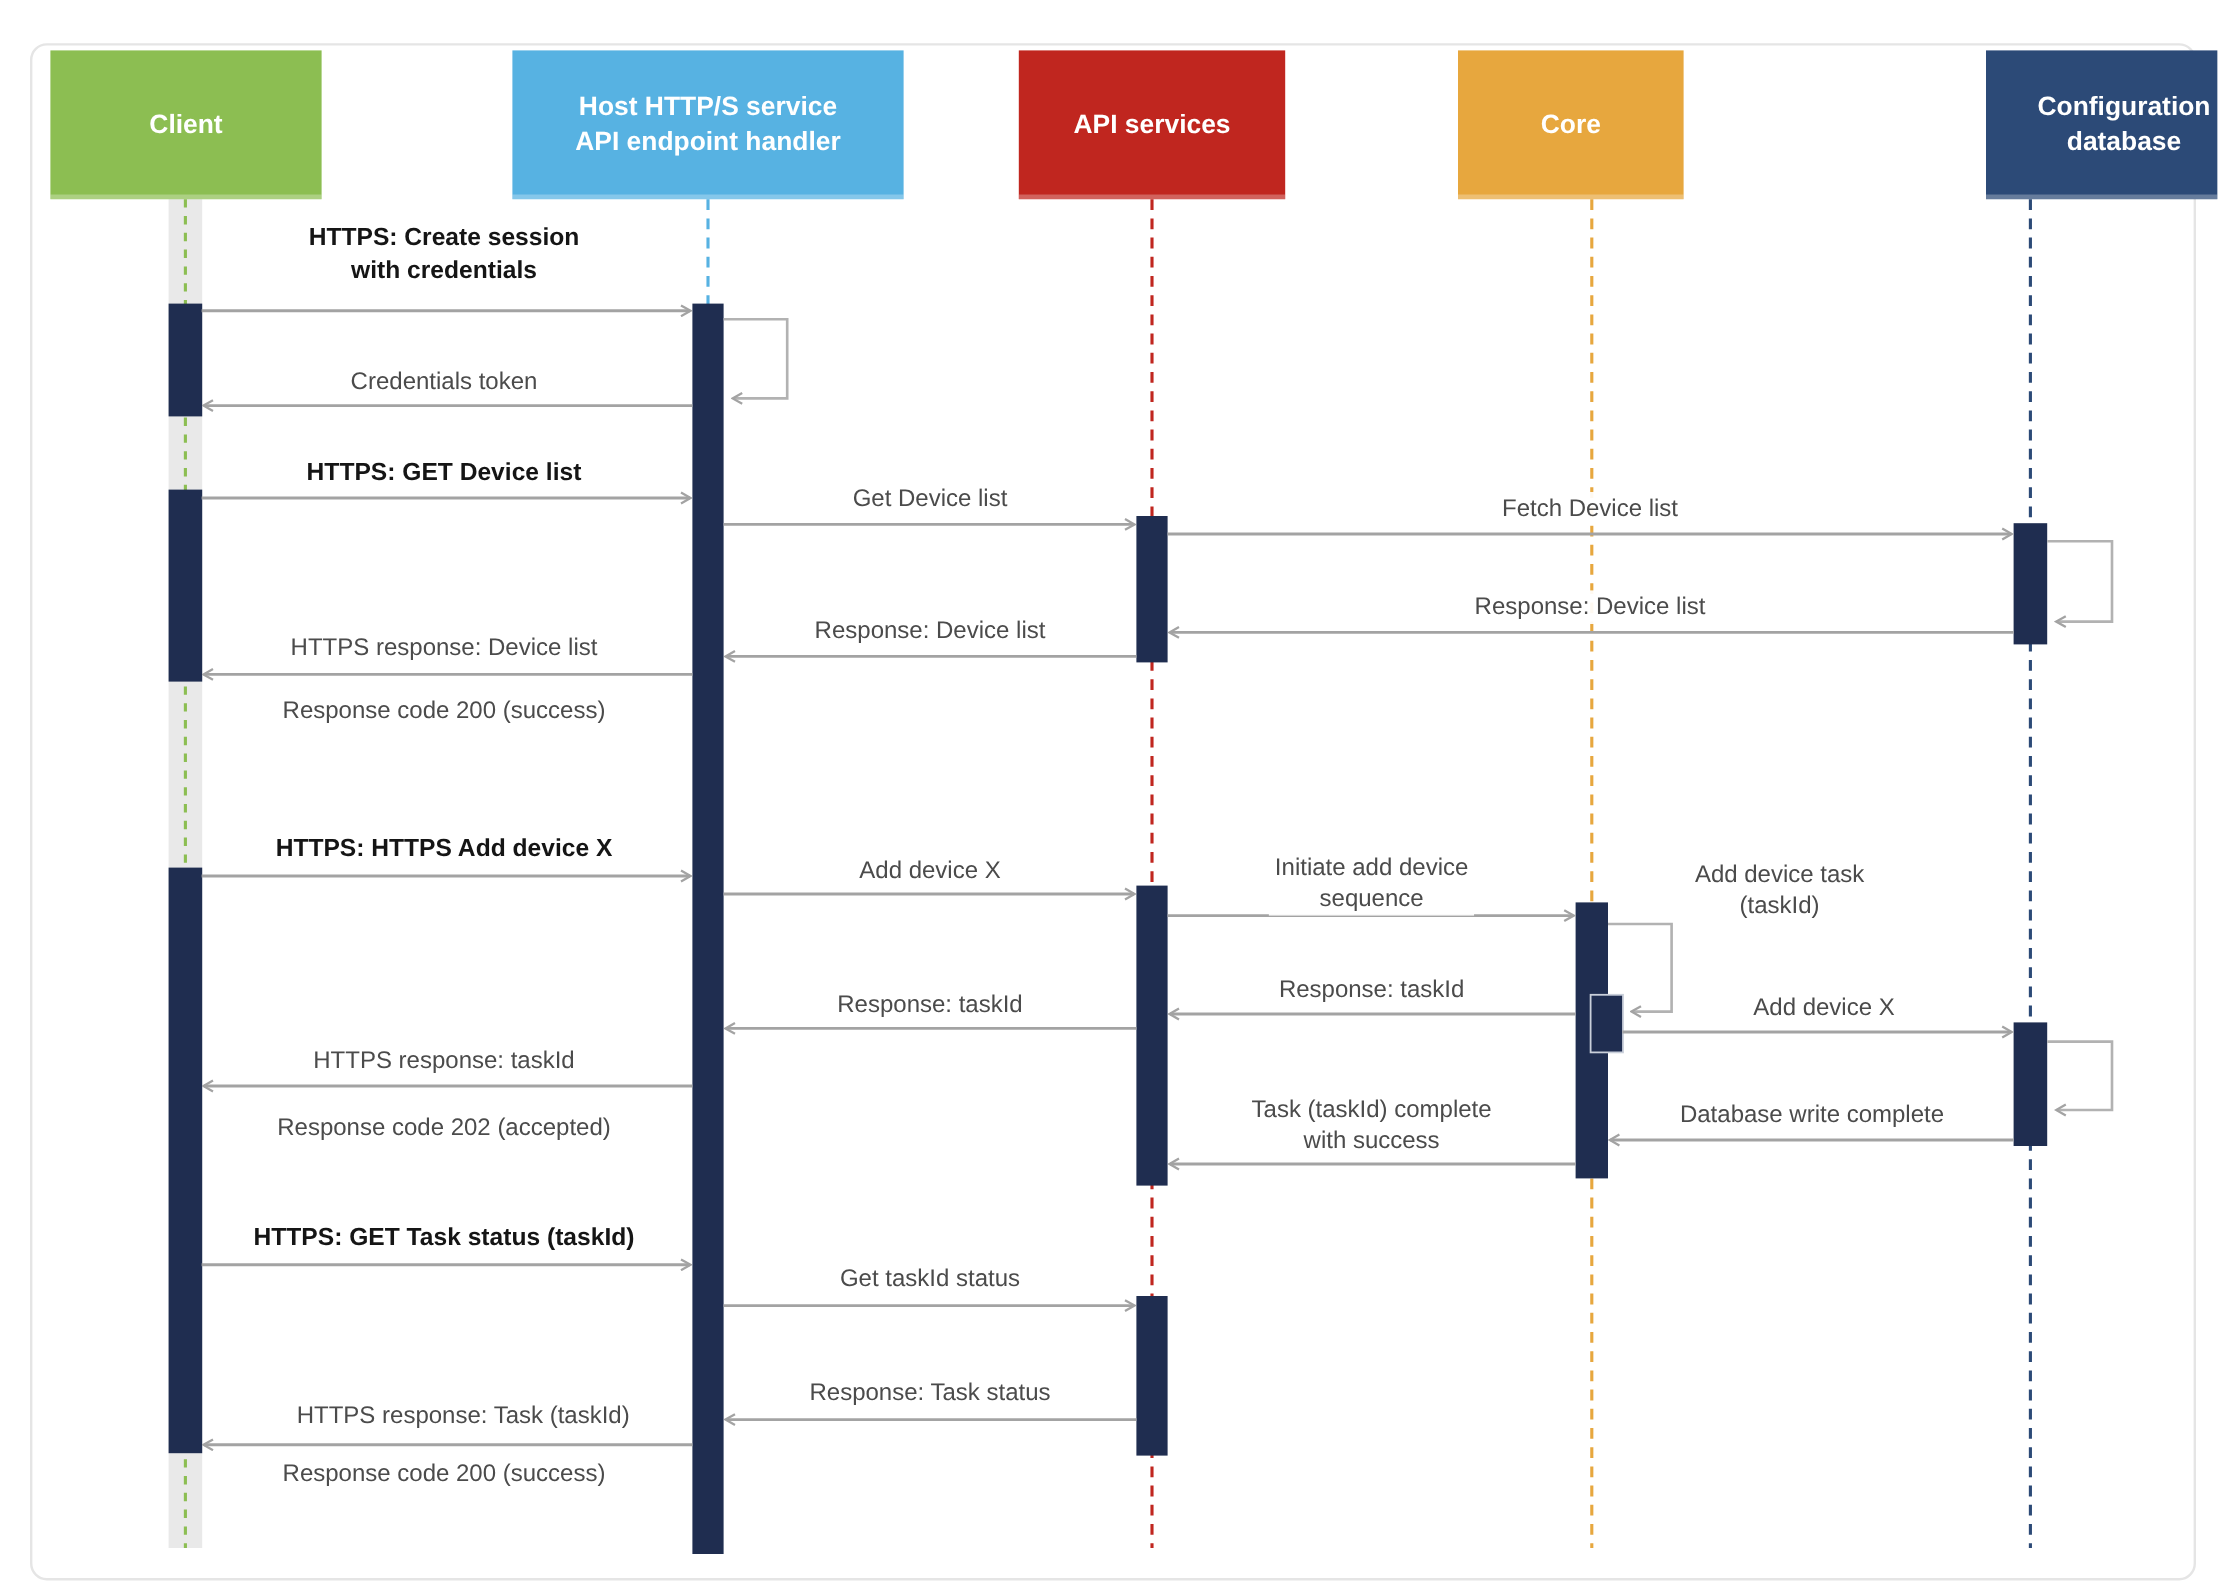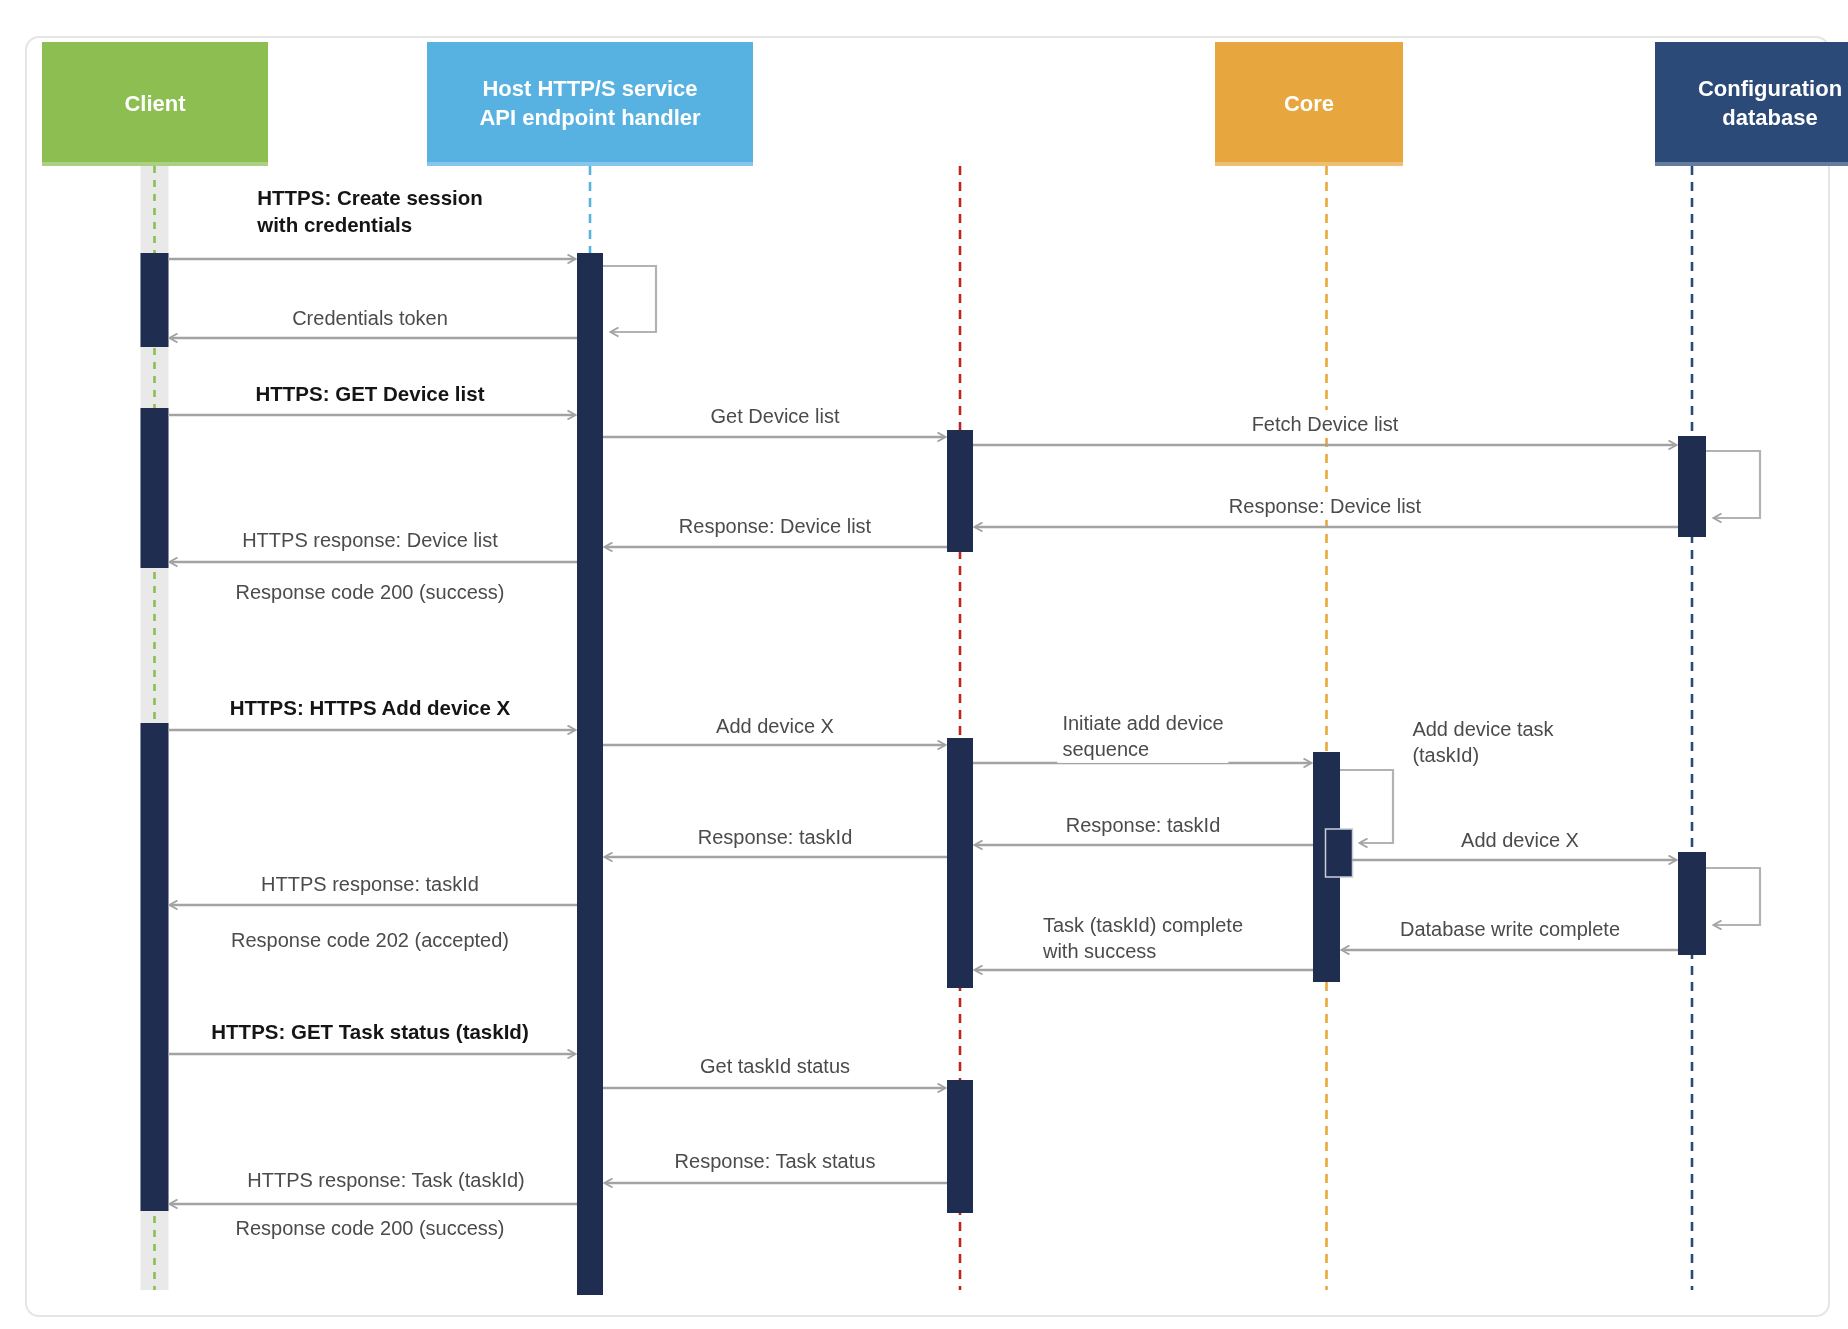--- a/index.html
+++ b/index.html
@@ -10,21 +10,21 @@
   html,body{margin:0;padding:0;background:var(--page_bg);}
   body{font-family:"Liberation Sans","DejaVu Sans",sans-serif;}
   .stage{position:relative;width:1848px;height:1329px;background:var(--page_bg);overflow:hidden;}
   .frame{position:absolute;left:25px;top:36px;width:1801px;height:1277px;
          border:2px solid var(--frame_color);border-radius:14px;background:#fff;}
   .layer{position:absolute;left:0;top:0;width:1848px;height:1329px;}
   .actor-box{position:absolute;top:42px;height:124px;display:flex;align-items:center;justify-content:center;
              color:#fff;font-weight:700;font-size:22px;line-height:1.3;text-align:center;white-space:pre-line;
              box-shadow:inset 0 -4px 0 rgba(255,255,255,0.28);}
   .msg{position:absolute;transform:translate(-50%,-50%);font-size:20px;line-height:1.3;color:var(--text_color);
-       white-space:pre-line;background:rgba(255,255,255,0.93);padding:1px 5px;}
+       text-align:center;white-space:pre-line;background:rgba(255,255,255,0.93);padding:1px 5px;}
   .msg.bold{font-weight:700;color:var(--bold_text_color);font-size:20.5px;}
   svg line.arrow{stroke:var(--arrow_color);stroke-width:2.4;}
   svg path.loop{stroke:var(--loop_color);stroke-width:2.2;fill:none;}
   svg line.lifeline{stroke-width:2.6;}
   svg rect.bar{fill:var(--bar_color);}
   svg rect.bar-nested{fill:var(--bar_color);stroke:#c9cfda;stroke-width:1.5;}
   #arrowhead path{stroke:var(--arrow_color);fill:none;stroke-width:1.9;}
 </style>
 </head>
 <body>
@@ -83,20 +83,21 @@
     <line class="arrow" x1="1313" y1="970" x2="975" y2="970" marker-end="url(#arrowhead)"></line>
     <line class="arrow" x1="168" y1="1054" x2="575" y2="1054" marker-end="url(#arrowhead)"></line>
     <line class="arrow" x1="603" y1="1088" x2="945" y2="1088" marker-end="url(#arrowhead)"></line>
     <line class="arrow" x1="947" y1="1183" x2="605" y2="1183" marker-end="url(#arrowhead)"></line>
     <line class="arrow" x1="577" y1="1204" x2="170" y2="1204" marker-end="url(#arrowhead)"></line>
   </svg>
 
   <div class="actor-box" style="left: 427px; width: 326px; background-color: rgb(87, 178, 226);">Host HTTP/S service
 API endpoint handler</div>
   <div class="actor-box" style="left: 42px; width: 226px; background-color: rgb(140, 190, 82);">Client</div>
+  <div class="actor-box" style="left: 849px; width: 222px; background-color: rgb(192, 38, 31);">API services</div>
   <div class="actor-box" style="left: 1215px; width: 188px; background-color: rgb(231, 167, 62);">Core</div>
   <div class="actor-box" style="left: 1655px; width: 230px; background-color: rgb(44, 74, 119);">Configuration
 database</div>
 
   <div class="msg bold" style="left:370px;top:212px;">HTTPS: Create session
 with credentials</div>
   <div class="msg" style="left:370px;top:318px;">Credentials token</div>
   <div class="msg bold" style="left:370px;top:394px;">HTTPS: GET Device list</div>
   <div class="msg" style="left:775px;top:416px;">Get Device list</div>
   <div class="msg" style="left:1325px;top:424px;">Fetch Device list</div>

